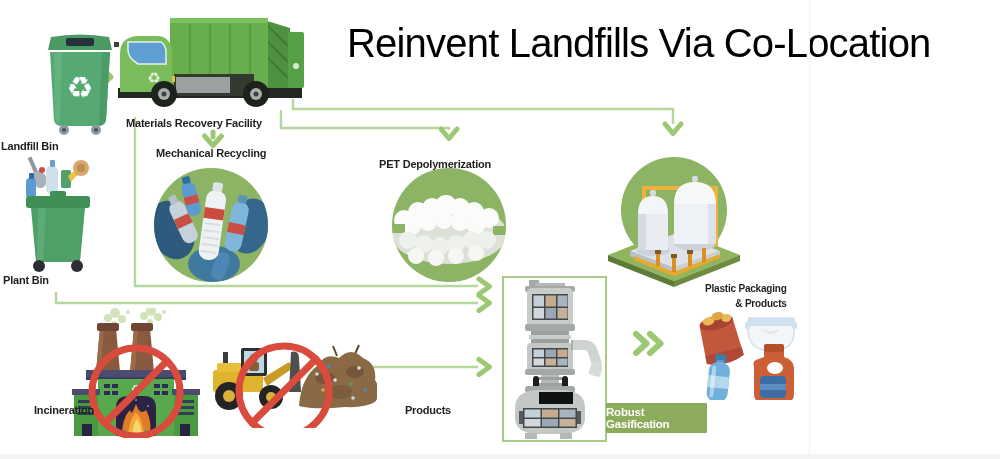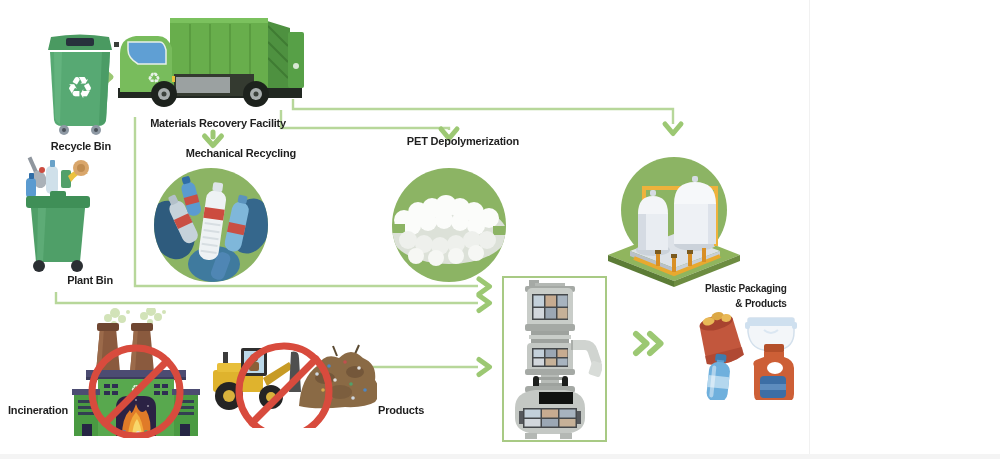--- a/index.html
+++ b/index.html
@@ -7,23 +7,23 @@
     position:relative;width:1000px;height:459px;background:#ffffff;overflow:hidden;
     font-family:"Liberation Sans", sans-serif;
   }
   .abs{position:absolute;}
   .title{
     position:absolute;left:347px;top:21px;font-size:40px;font-weight:400;
     color:var(--title-color,#000);letter-spacing:-0.8px;white-space:nowrap;line-height:1.1;
   }
   .lbl{
     position:absolute;font-size:11px;font-weight:bold;color:var(--label-color,#1f1f1f);
-    letter-spacing:-0.2px;text-align:right;line-height:13px;white-space:nowrap;
+    letter-spacing:-0.2px;text-align:left;line-height:13px;white-space:nowrap;
   }
-  .lbl.left{text-align:left;}
+  .lbl.left{text-align:center;margin-left:20px;}
   .products-lbl{position:absolute;left:705px;top:281px;font-size:10px;font-weight:bold;
     color:var(--label-color,#1f1f1f);letter-spacing:-0.2px;line-height:15px;text-align:right;}
   .gasbox{
     position:absolute;left:502px;top:276px;width:105px;height:166px;box-sizing:border-box;
     border:2px solid var(--gasifier-border,#a8ca84);background:#fff;
   }
   .badge{
     position:absolute;left:606px;top:403px;width:101px;height:30px;
     background:var(--gasification-bg,#8cab5b);color:#ffffff;font-size:11.5px;font-weight:bold;
     display:flex;align-items:center;justify-content:center;letter-spacing:-0.2px;border-radius:1px;
@@ -67,34 +67,35 @@
     </g>
     <g>
       <path class="ln" d="M350,367 H478"></path>
       <path class="ah" d="M479,359.5 L489.5,367 L479,374.5"></path>
     </g>
     <g>
       <path class="ah2" d="M636,334 L646.5,343.5 L636,353 M650,334 L660.5,343.5 L650,353"></path>
     </g>
   </svg>
 
+  <div class="title">Reinvent Landfills Via Co-Location</div>
 
   <svg class="abs" style="left:28px;top:16px" width="104" height="120" viewBox="0 0 104 120">
     <path d="M20,34 L23,21 Q52,16 81,21 L84,34 Z" fill="#4a9a61"></path>
     <rect x="38" y="22" width="28" height="8" rx="2" fill="#27313c"></rect>
     <path d="M22,36 H82 L78,104 Q77,110 70,110 H34 Q27,110 26,104 Z" fill="#57a973"></path>
     <path d="M26,36 H34 L32,108 Q28,106 27,102 Z" fill="#63b37e"></path>
     <path d="M74,36 H82 L78,104 Q77,109 71,109 Z" fill="#4b9c66"></path>
     <text x="52" y="82" text-anchor="middle" font-family="DejaVu Sans" font-size="30" fill="#ffffff">♻</text>
     <circle cx="36" cy="114" r="5" fill="#8e99a4"></circle>
       <circle cx="36" cy="114" r="2" fill="#4a525a"></circle>
     <circle cx="68" cy="114" r="5" fill="#8e99a4"></circle>
       <circle cx="68" cy="114" r="2" fill="#4a525a"></circle>
   </svg>
-  <div class="lbl" style="left:1px;top:140px;width:110px">Recycle Bin</div>
+  <div class="lbl" style="left:1px;top:140px;width:110px">Landfill Bin</div>
 
   <svg class="abs" style="left:114px;top:8px" width="192" height="100" viewBox="0 0 192 100">
     <polygon points="150,12 176,20 176,80 150,80" fill="#4e9140"></polygon>
     <path d="M154,18 L174,38 M154,34 L174,54 M154,50 L174,70" stroke="#3f7c33" stroke-width="2" fill="none"></path>
     <rect x="174" y="24" width="16" height="56" rx="2" fill="#57a047"></rect>
     <circle cx="182" cy="58" r="3" fill="#d8e8d4"></circle>
     <rect x="56" y="10" width="98" height="70" fill="#68ae4c"></rect>
     <rect x="56" y="10" width="98" height="5" fill="#7bc15e"></rect>
     <path d="M76,16 V74 M96,16 V74 M116,16 V74 M136,16 V74" stroke="#5a9c40" stroke-width="2"></path>
     <rect x="4" y="80" width="184" height="10" fill="#222822"></rect>
@@ -146,21 +147,21 @@
       </g>
       <g transform="rotate(8 57 60)">
         <rect x="48" y="22" width="20" height="70" rx="9" fill="#eef2f4"></rect>
         <rect x="53" y="14" width="10" height="9" rx="2" fill="#dde4e8"></rect>
         <rect x="48" y="40" width="20" height="11" fill="#cc4b3f"></rect>
         <path d="M50,56 H66 M50,63 H66 M50,70 H66 M50,77 H66 M50,84 H66" stroke="#d7dee2" stroke-width="2"></path>
       </g>
     </g>
   </svg>
 
-  <div class="lbl" style="left:379px;top:135px;width:140px">PET Depolymerization</div>
+  <div class="lbl" style="left:379px;top:158px;width:140px">PET Depolymerization</div>
   <svg class="abs" style="left:392px;top:168px" width="114" height="114" viewBox="0 0 114 114">
     <defs>
         <clipPath id="petclip">
           <circle cx="57" cy="57" r="57"></circle>
         </clipPath>
       </defs>
     <circle class="gcirc" cx="57" cy="57" r="57"></circle>
     <g clip-path="url(#petclip)">
       <ellipse cx="57" cy="66" rx="58" ry="30" fill="#dce1d8"></ellipse>
       <g fill="#fbfcfa">
@@ -402,20 +403,21 @@
     <rect x="18" y="128" width="54" height="20" fill="#45484b"></rect>
     <rect x="19.5" y="129.5" width="16" height="8" fill="#c3d0da"></rect>
       <rect x="37" y="129.5" width="16" height="8" fill="#c7ab90"></rect>
       <rect x="54.5" y="129.5" width="16" height="8" fill="#a7b3bf"></rect>
     <rect x="19.5" y="139" width="16" height="7.5" fill="#d2d7dc"></rect>
       <rect x="37" y="139" width="16" height="7.5" fill="#9ba7b4"></rect>
       <rect x="54.5" y="139" width="16" height="7.5" fill="#c6b198"></rect>
     <rect x="20" y="153" width="12" height="6" fill="#b4b8b4"></rect>
     <rect x="55" y="153" width="12" height="6" fill="#b4b8b4"></rect>
   </svg>
+  <div class="badge">Robust Gasification</div>
 
   <div class="products-lbl">
     <div>Plastic Packaging</div>
     <div>&amp; Products</div>
   </div>
   <svg class="abs" style="left:690px;top:308px" width="118" height="92" viewBox="0 0 118 92">
     <g transform="rotate(-14 31 34)">
       <path d="M14,14 Q30,6 48,14 L50,52 Q32,60 12,52 Z" fill="#c2573d"></path>
       <ellipse cx="31" cy="14" rx="17" ry="7" fill="#a8432f"></ellipse>
       <ellipse cx="24" cy="11" rx="6" ry="4" fill="#e9b957"></ellipse>

